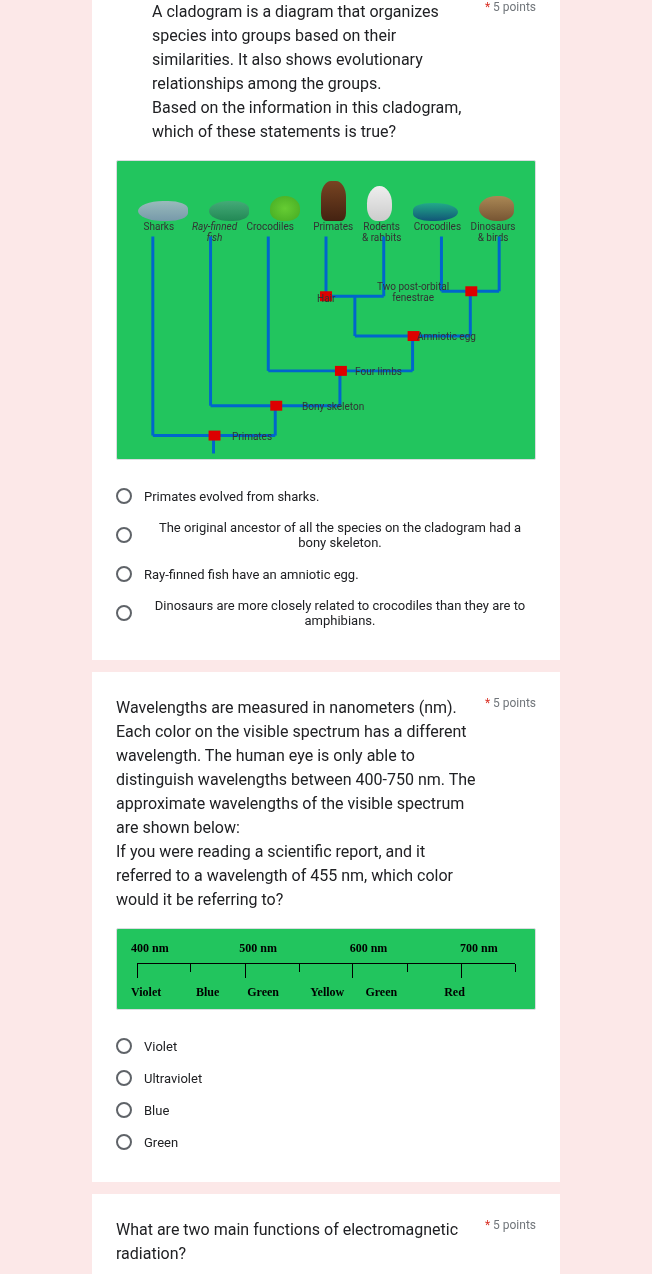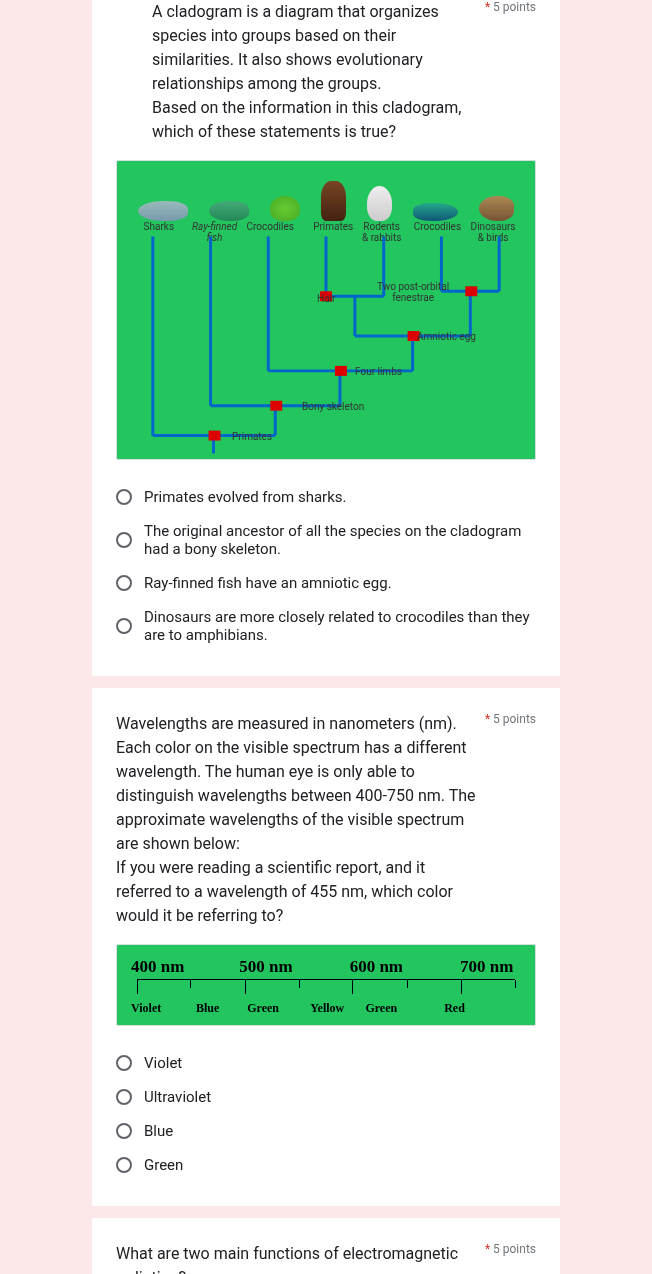--- a/index.html
+++ b/index.html
@@ -55,40 +55,41 @@
     }
     .radio {
       width: 16px;
       height: 16px;
       border: 2px solid #5f6368;
       border-radius: 50%;
       margin-right: 12px;
       flex-shrink: 0;
     }
     .opt-label {
-      font-size: 15px;
+      font-size: 13px;
       color: #202124;
+      text-align: center;
     }
     
     .clado { height: 300px; position: relative; padding: 10px; }
     .taxa-row { display: flex; justify-content: space-around; font-size: 10px; color: #333; text-align: center; padding: 0 4px;}
     .taxa-img { height: 50px; display: flex; align-items: flex-end; justify-content: center; }
     .taxa-img span { display: inline-block; }
     .shark { width: 50px; height: 20px; background: linear-gradient(#9bb,#79a); border-radius: 50% 40% 40% 50%; }
     .fish { width: 40px; height: 20px; background: linear-gradient(#4a7,#285); border-radius: 50% 40% 40% 50%; }
     .frog { width: 30px; height: 25px; background: radial-gradient(#6c3,#4a2); border-radius: 50% 50% 40% 40%; }
     .primate { width: 25px; height: 40px; background: linear-gradient(#742,#421); border-radius: 40% 40% 20% 20%; }
     .rabbit { width: 25px; height: 35px; background: linear-gradient(#eee,#ccc); border-radius: 50% 50% 40% 40%; }
     .croc { width: 45px; height: 18px; background: linear-gradient(#2a8,#157); border-radius: 40% 50% 50% 40%; }
     .bird { width: 35px; height: 25px; background: linear-gradient(#a85,#753); border-radius: 50% 40% 40% 50%; }
     .tree-svg { position: absolute; left: 0; top: 75px; width: 100%; height: 220px; }
     .tree-lbl { position: absolute; font-size: 10px; color: #333; text-align: right; }
     
     .spectrum { height: 82px; position: relative; padding: 12px; font-family: "Times New Roman", serif; }
-    .spec-top { display: flex; position: relative; height: 18px; font-size: 17px; font-weight: bold; }
+    .spec-top { display: flex; position: relative; height: 18px; font-size: 12px; font-weight: bold; }
     .spec-ruler { position: relative; height: 20px; border-top: 1px solid #000; margin: 4px 8px 0; }
     .tick { position: absolute; width: 1px; height: 8px; background: #000; top: 0; }
     .tick.long { height: 14px; }
     .spec-bot { display: flex; position: relative; height: 18px; font-size: 12px; font-weight: bold; margin-top: 2px; }
     .sp-lbl { position: absolute; }
   </style>
 </head>
 <body>
 
 <div class="form-container">

